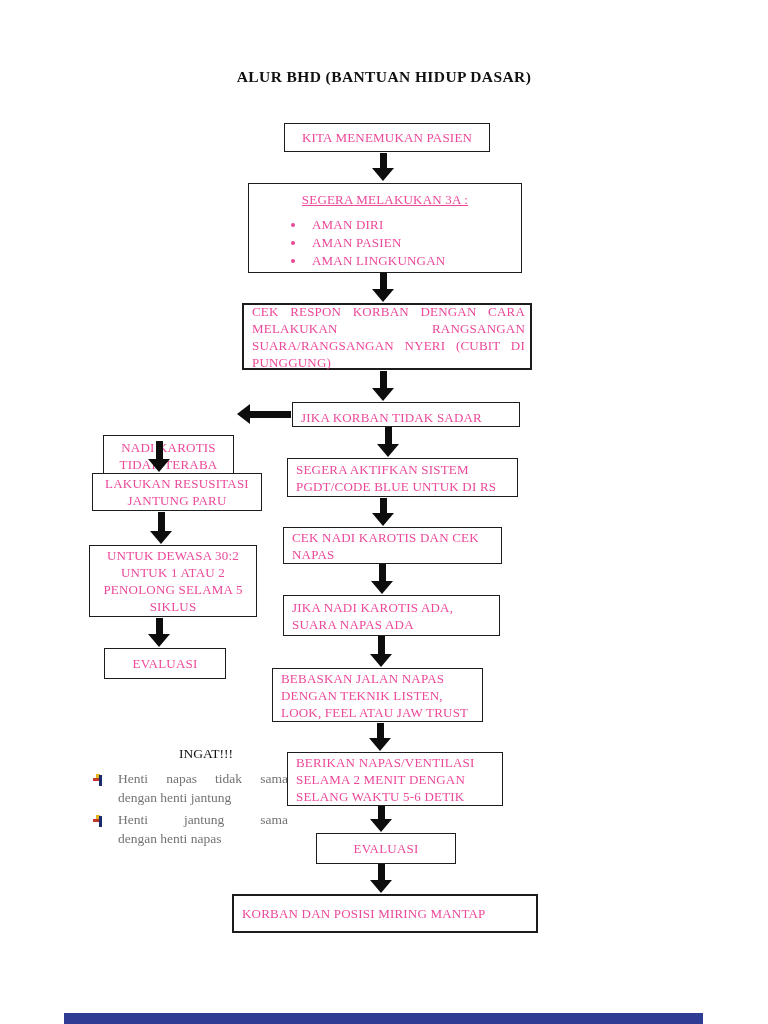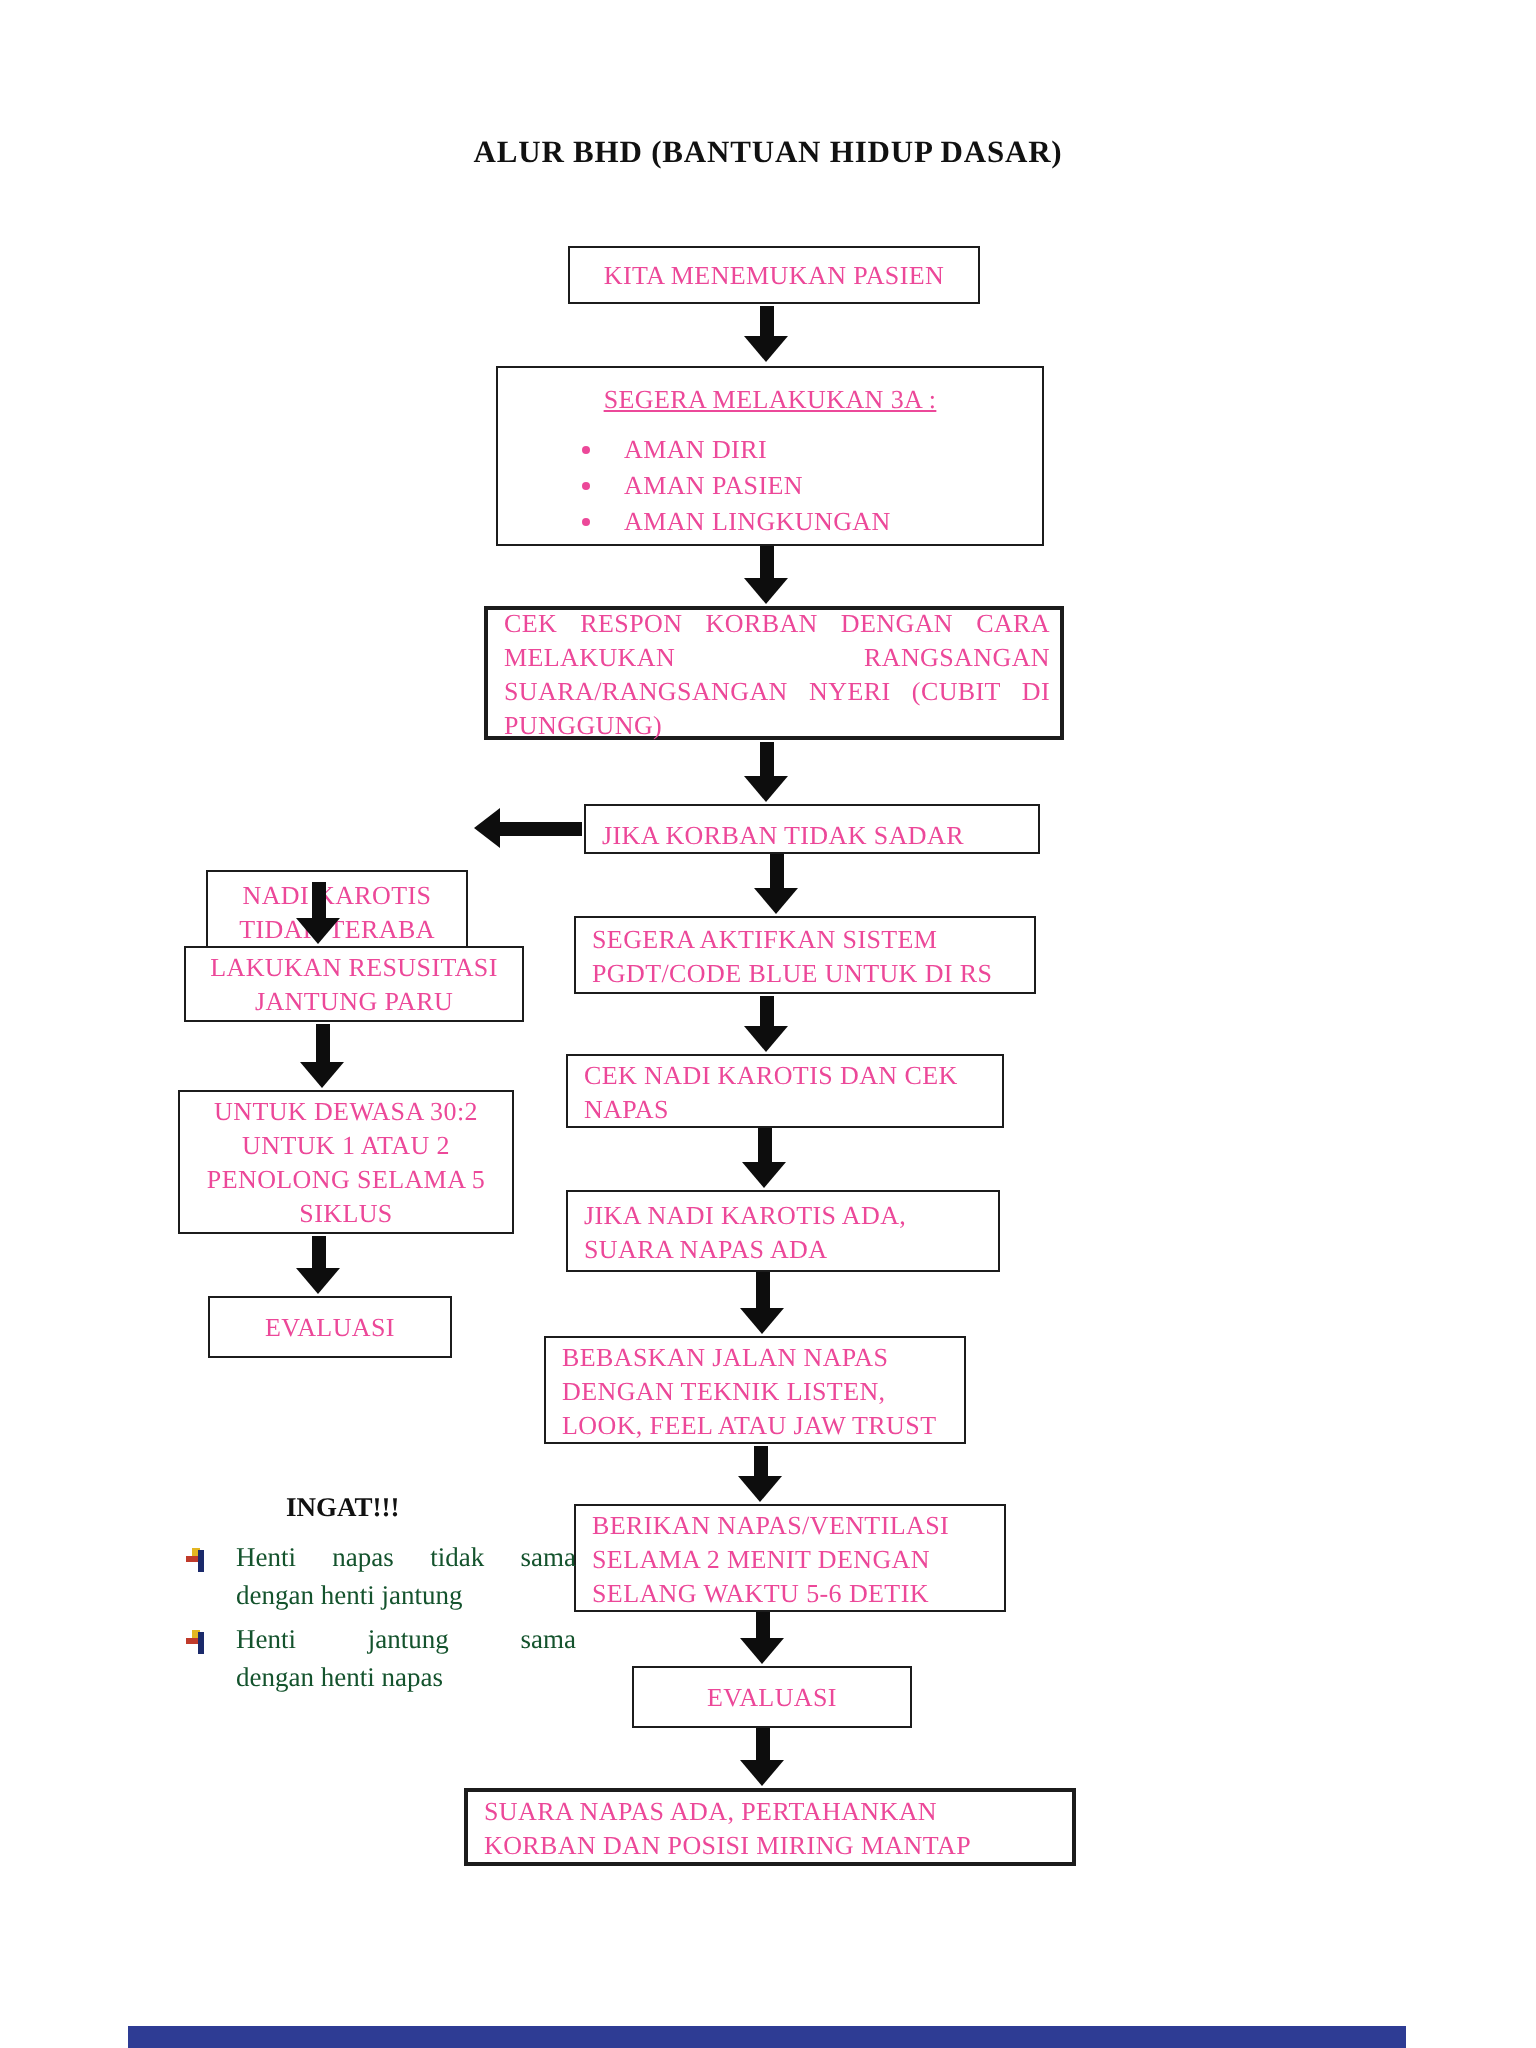--- a/index.html
+++ b/index.html
@@ -26,23 +26,23 @@
   .arrow-v { position:absolute; width:22px; display:flex; flex-direction:column; align-items:center; }
   .arrow-v .stem { width:7px; background:#0d0d0d; flex:1; }
   .arrow-v .head { width:0; height:0; border-left:11px solid transparent;
                    border-right:11px solid transparent; border-top:13px solid #0d0d0d; }
   .arrow-h { position:absolute; height:20px; display:flex; align-items:center; }
   .arrow-h .headl { width:0; height:0; border-top:10px solid transparent;
                     border-bottom:10px solid transparent; border-right:13px solid #0d0d0d; }
   .arrow-h .stemh { height:7px; background:#0d0d0d; flex:1; }
 
   
-  .reminder-head { position:absolute; left:143px; top:746px; width:90px; text-align:left;
-                   font-weight:bold; font-size:13.5px; color:#111; }
-  .note { position:absolute; left:93px; top:769px; width:195px; font-size:13.5px; line-height:19px; color:#14532d; }
+  .reminder-head { position:absolute; left:143px; top:746px; width:90px; text-align:right;
+                   font-weight:normal; font-size:13.5px; color:#111; }
+  .note { position:absolute; left:93px; top:769px; width:195px; font-size:13.5px; line-height:19px; color:#737373; }
   .note-item { display:flex; align-items:flex-start; margin-bottom:3px; }
   .note-icon { flex:0 0 13px; margin:4px 12px 0 0; }
   .note-text { flex:1; }
 
   .footer-bar { position:absolute; left:64px; top:1013px; width:639px; height:11px; background:#2e3c94; }
 </style>
 </head>
 <body>
 
 <div class="page">
@@ -208,21 +208,20 @@
     <span>EVALUASI</span>
   </div>
 
   <div class="arrow-v" style="left:370px; top:864px; height:29px;">
       <div class="stem"></div>
       <div class="head"></div>
     </div>
 
   <div class="fbox leftpad" style="left:232px; top:894px; width:306px; height:39px; border-width:2px;">
     <div>
-        <div>SUARA  NAPAS ADA, PERTAHANKAN</div>
         <div>KORBAN DAN POSISI MIRING MANTAP</div>
       </div>
   </div>
 
   <div class="reminder-head">INGAT!!!</div>
 
   <div class="note">
     <div class="note-item">
       <svg class="note-icon" viewBox="0 0 13 13" width="13" height="13">
         <rect x="3" y="1" width="4" height="4" fill="#e3b622"></rect>

